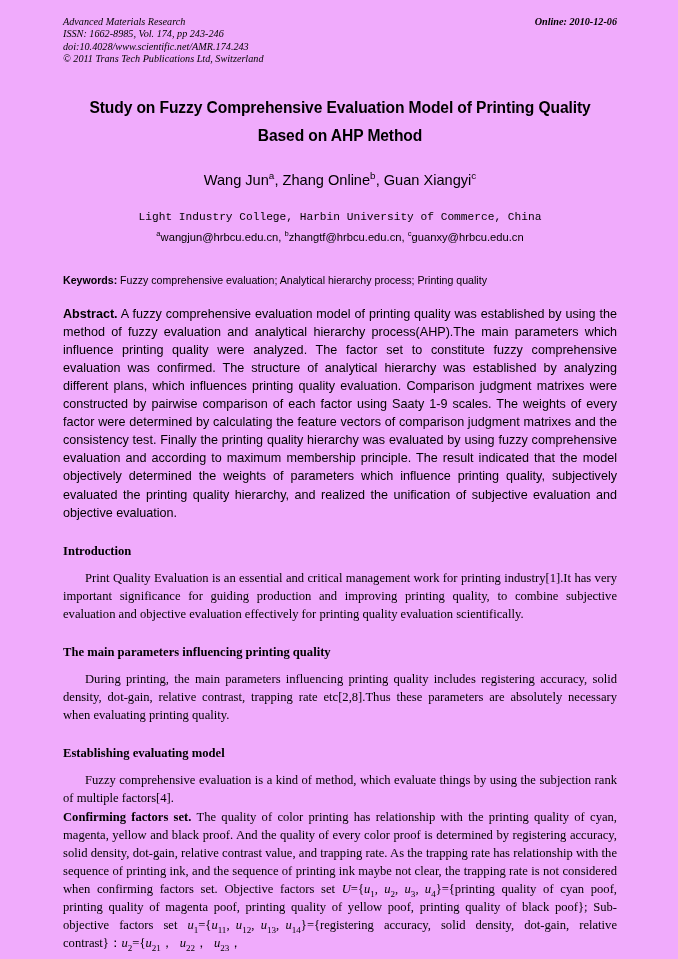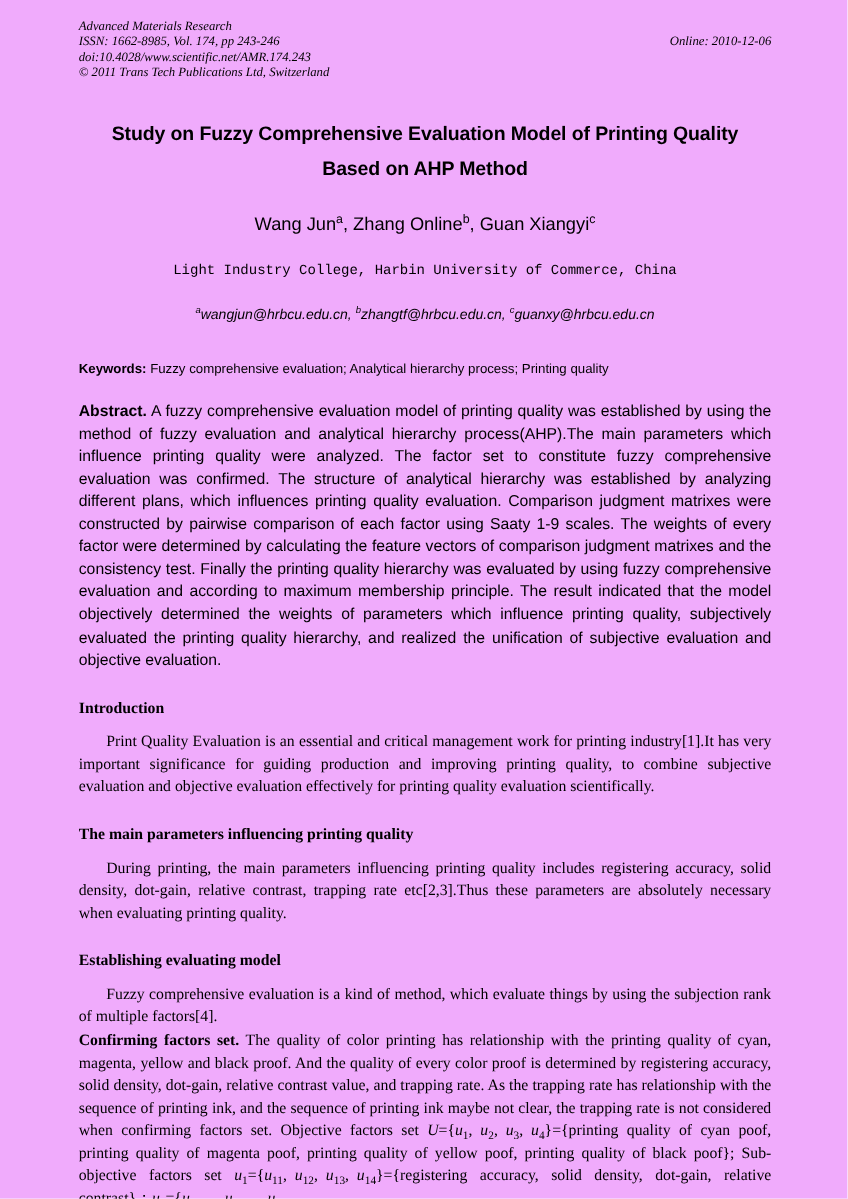--- a/index.html
+++ b/index.html
@@ -35,24 +35,25 @@
     font-family: "Liberation Serif", serif;
     font-style: italic;
     font-size: 10.2px;
     line-height: 12.4px;
     color: #000;
   }
   .journal-header .line { white-space: nowrap; }
   .online-date {
     position: absolute;
     right: 0;
-    top: 12px;
+    top: 0;
     font-style: italic;
     font-size: 10.2px;
     white-space: nowrap;
+    font-weight: bold;
   }
 
   
   .title-block {
     margin-top: 28px;
     text-align: center;
     font-family: "Liberation Sans", sans-serif;
     font-weight: bold;
     font-size: 15.6px;
     line-height: 28px;
@@ -74,26 +75,25 @@
     line-height: 0;
   }
   .affil {
     margin-top: 19px;
     text-align: center;
     font-family: Liberation Mono, monospace;
     font-size: 11.2px;
     line-height: 17px;
   }
   .emails {
-    margin-top: 18px;
+    margin-top: 3px;
     text-align: center;
     font-family: "Liberation Sans", sans-serif;
     font-size: 11.2px;
     line-height: 17px;
-    font-style: italic;
   }
 
   
   .keywords {
     margin-top: 27px;
     font-family: "Liberation Sans", sans-serif;
     font-size: 10.6px;
     line-height: 15px;
     text-align: left;
   }
@@ -175,21 +175,21 @@
     </div>
 
     <div class="abstract">
       <span class="ab-label">Abstract.</span><span> A fuzzy comprehensive evaluation model of printing quality was established by using the method of fuzzy evaluation and analytical hierarchy process(AHP).The main parameters which influence printing quality were analyzed. The factor set to constitute fuzzy comprehensive evaluation was confirmed. The structure of analytical hierarchy was established by analyzing different plans, which influences printing quality evaluation. Comparison judgment matrixes were constructed by pairwise comparison of each factor using Saaty 1-9 scales. The weights of every factor were determined by calculating the feature vectors of comparison judgment matrixes and the consistency test. Finally the printing quality hierarchy was evaluated by using fuzzy comprehensive evaluation and according to maximum membership principle. The result indicated that the model objectively determined the weights of parameters which influence printing quality, subjectively evaluated the printing quality hierarchy, and realized the unification of subjective evaluation and objective evaluation.</span>
     </div>
 
     <div class="section-heading">Introduction</div>
     <div class="body-para indent">Print Quality Evaluation is an essential and critical management work for printing industry[1].It has very important significance for guiding production and improving printing quality, to combine subjective evaluation and objective evaluation effectively for printing quality evaluation scientifically.</div>
 
     <div class="section-heading">The main parameters influencing printing quality</div>
-    <div class="body-para indent">During printing, the main parameters influencing printing quality includes registering accuracy, solid density, dot-gain, relative contrast, trapping rate etc[2,3].Thus these parameters are absolutely necessary when evaluating printing quality.</div>
+    <div class="body-para indent">During printing, the main parameters influencing printing quality includes registering accuracy, solid density, dot-gain, relative contrast, trapping rate etc[2,8].Thus these parameters are absolutely necessary when evaluating printing quality.</div>
 
     <div class="section-heading">Establishing evaluating model</div>
     <div class="body-para indent">Fuzzy comprehensive evaluation is a kind of method, which evaluate things by using the subjection rank of multiple factors[4].</div>
 
     <div class="body-para tight"><span class="run-in-label">Confirming factors set.</span><span> The quality of color printing has relationship with the printing quality of cyan, magenta, yellow and black proof. And the quality of every color proof is determined by registering accuracy, solid density, dot-gain, relative contrast value, and trapping rate. As the trapping rate has relationship with the sequence of printing ink, and the sequence of printing ink maybe not clear, the trapping rate is not considered when confirming factors set. Objective factors set </span><span class="mathvar">U</span><span>={</span><span class="mathvar">u</span><sub>1</sub><span>, </span><span class="mathvar">u</span><sub>2</sub><span>, </span><span class="mathvar">u</span><sub>3</sub><span>, </span><span class="mathvar">u</span><sub>4</sub><span>}={printing quality of cyan poof, printing quality of magenta poof, printing quality of yellow poof, printing quality of black poof}; Sub-objective factors set </span><span class="mathvar">u</span><sub>1</sub><span>={</span><span class="mathvar">u</span><sub>11</sub><span>, </span><span class="mathvar">u</span><sub>12</sub><span>, </span><span class="mathvar">u</span><sub>13</sub><span>, </span><span class="mathvar">u</span><sub>14</sub><span>}={registering accuracy, solid density, dot-gain, relative contrast}：</span><span class="mathvar">u</span><sub>2</sub><span>={</span><span class="mathvar">u</span><sub>21</sub><span>， </span><span class="mathvar">u</span><sub>22</sub><span>， </span><span class="mathvar">u</span><sub>23</sub><span>，</span></div>
 
   </div>
 </div>
 
 </body></html>

